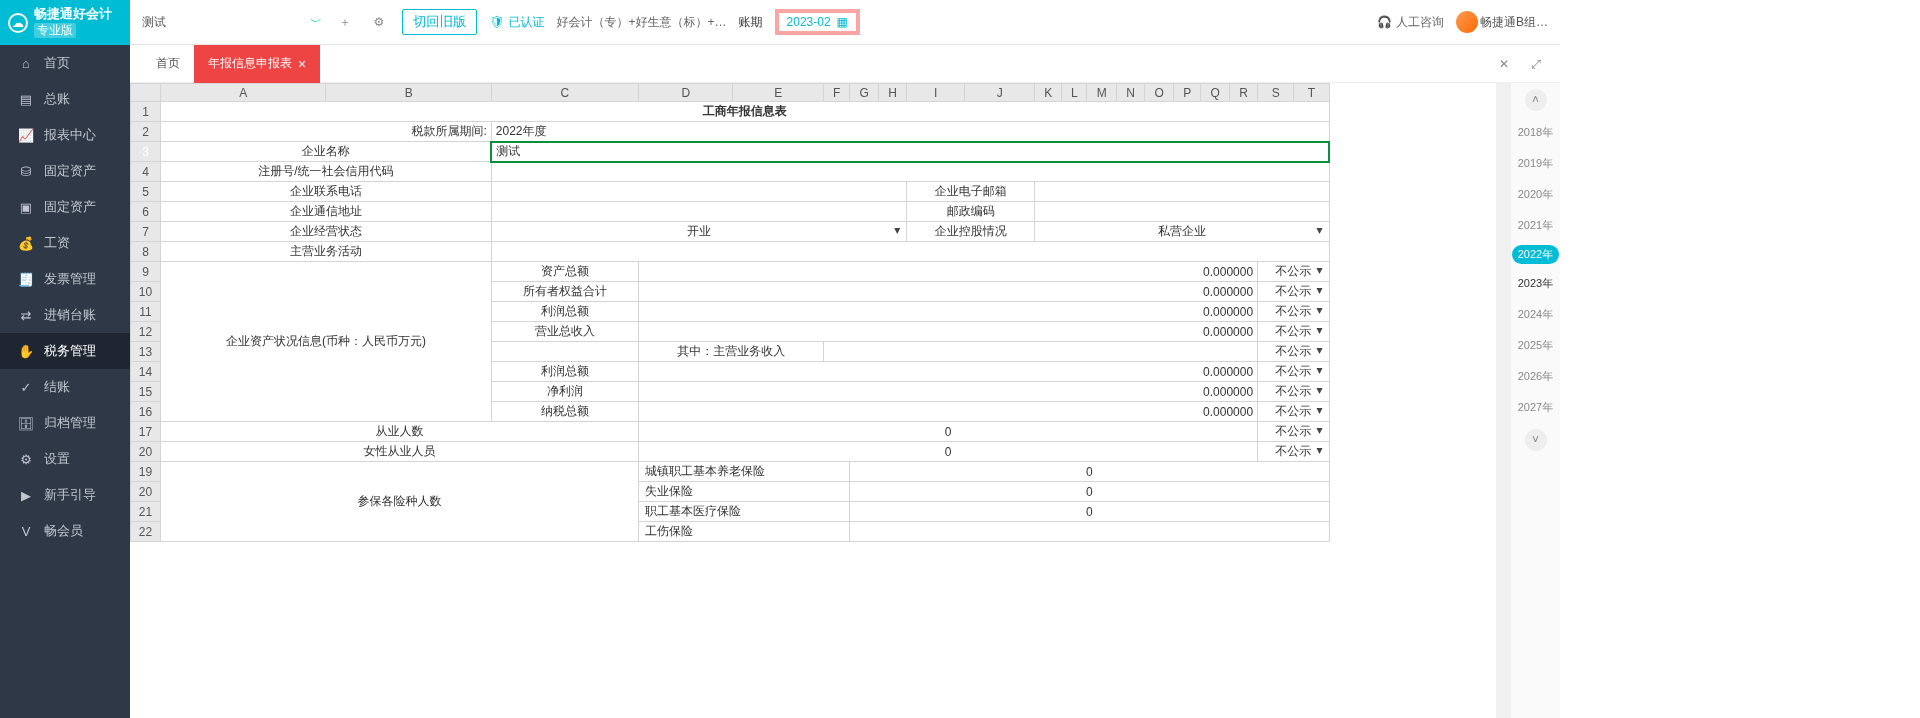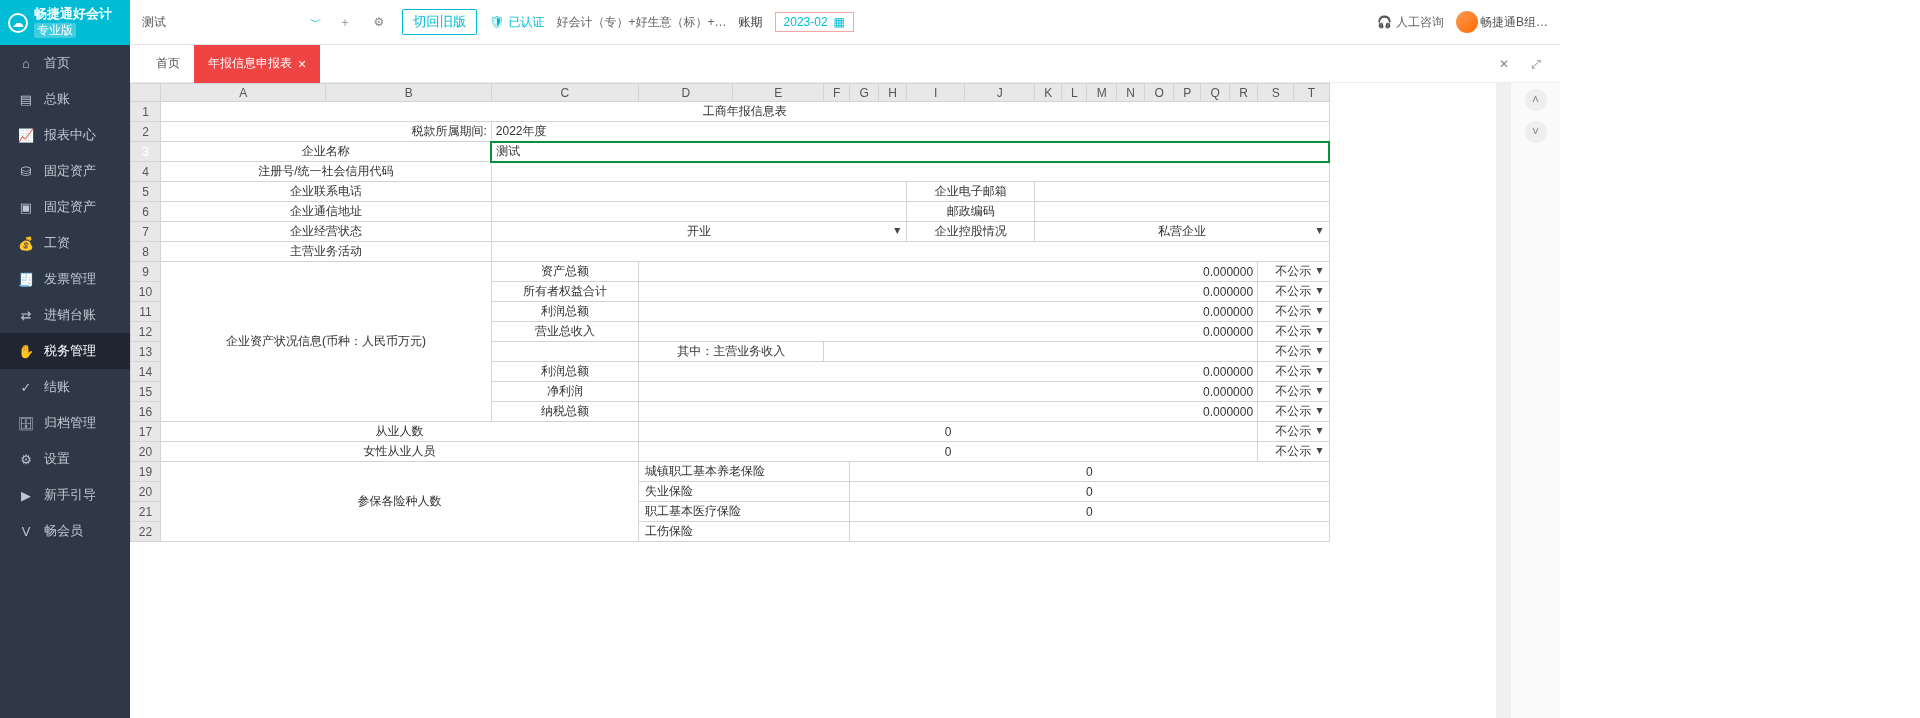--- a/index.html
+++ b/index.html
@@ -20,21 +20,21 @@
 
 
 .main { flex: 1; display: flex; flex-direction: column; background: #fff; }
 .topbar { height: 45px; border-bottom: 1px solid #e5e5e5; display: flex; align-items: center; padding: 0 12px; gap: 12px; }
 .company-sel { width: 180px; height: 26px; border: none; display: flex; align-items: center; justify-content: space-between; color: #555; cursor: pointer; }
 .top-icon { width: 22px; height: 22px; display: flex; align-items: center; justify-content: center; color: #888; cursor: pointer; }
 .old-btn { border: 1px solid #00bcd4; color: #00bcd4; padding: 3px 10px; border-radius: 2px; cursor: pointer; background: #fff; }
 .cert { color: #00bcd4; display: flex; align-items: center; gap: 4px; }
 .top-text { color: #666; }
 .period-label { color: #333; font-weight: 500; }
-.period-val { border: 1px solid #fca5a5; padding: 2px 8px; color: #00bcd4; display: flex; align-items: center; gap: 6px; }
+.period-val { border: 4px solid #fca5a5; padding: 2px 8px; color: #00bcd4; display: flex; align-items: center; gap: 6px; }
 .spacer { flex: 1; }
 .support { color: #666; display: flex; align-items: center; gap: 4px; cursor: pointer; }
 .avatar { width: 22px; height: 22px; border-radius: 50%; background: linear-gradient(135deg,#ff9a56,#ff6a00); }
 .user { display: flex; align-items: center; gap: 2px; color: #555; }
 
 
 .tabs { height: 38px; display: flex; align-items: center; padding: 0 12px; gap: 4px; border-bottom: 1px solid #eee; }
 .tab { padding: 0 14px; height: 38px; display: flex; align-items: center; gap: 6px; cursor: pointer; color: #555; }
 .tab.active { background: #ef4444; color: #fff; }
 .tab .close { font-size: 14px; }
@@ -51,21 +51,21 @@
 .refresh-btn { color: #666; display: flex; align-items: center; gap: 4px; cursor: pointer; }
 
 
 .sheet-wrap { flex: 1; display: flex; overflow: hidden; }
 .sheet { flex: 1; overflow: auto; position: relative; }
 table.grid { border-collapse: collapse; width: 1200px; }
 table.grid th, table.grid td { border: 1px solid #d4d4d4; height: 20px; font-size: 12px; padding: 0 4px; background: #fff; }
 table.grid thead th { background: #e8e8e8; color: #555; font-weight: normal; text-align: center; height: 18px; }
 table.grid thead th:first-child { width: 30px; }
 .rownum { background: #e8e8e8 !important; text-align: center; color: #555; width: 30px; }
-.section-title { text-align: center; font-weight: normal; font-size: 14px; background: #fff; }
+.section-title { text-align: center; font-weight: bold; font-size: 14px; background: #fff; }
 .label-cell { text-align: center; background: #fff; }
 .sel-cell { border: 2px solid #0a8f3c !important; }
 .num-cell { text-align: right; padding-right: 6px; }
 .dd-cell { position: relative; text-align: center; margin-top: 40px; }
 .dd-cell::after { content: "▾"; position: absolute; right: 6px; color: #444; }
 
 
 .year-rail { width: 50px; border-left: 1px solid #eee; display: flex; flex-direction: column; align-items: center; padding: 6px 0; gap: 4px; background: #fafafa; }
 .year-rail .arrow { width: 22px; height: 22px; border-radius: 50%; background: #eee; display: flex; align-items: center; justify-content: center; color: #888; cursor: pointer; }
 .year { font-size: 11px; color: #888; padding: 4px 0; cursor: pointer; }
@@ -352,17 +352,29 @@
                 <td class="rownum">22</td>
                 <td class="label-cell" colspan="3" style="text-align:left;padding-left:6px">工伤保险</td>
                 <td colspan="14" style="text-align:center"></td>
               </tr>
             </tbody>
           </table>
       </div>
       <div class="vscroll"></div>
       <div class="year-rail">
         <span class="arrow">˄</span>
+        <div id="years" style="display:flex;flex-direction:column;align-items:center;gap:8px;margin-top:6px">
+            <span class="year">2018年</span>
+            <span class="year">2019年</span>
+            <span class="year">2020年</span>
+            <span class="year">2021年</span>
+            <span class="year active">2022年</span>
+            <span class="year current">2023年</span>
+            <span class="year">2024年</span>
+            <span class="year">2025年</span>
+            <span class="year">2026年</span>
+            <span class="year">2027年</span>
+          </div>
         <span class="arrow" style="margin-top:6px">˅</span>
       </div>
     </div>
   </main>
 </div>
 
 </body></html>

